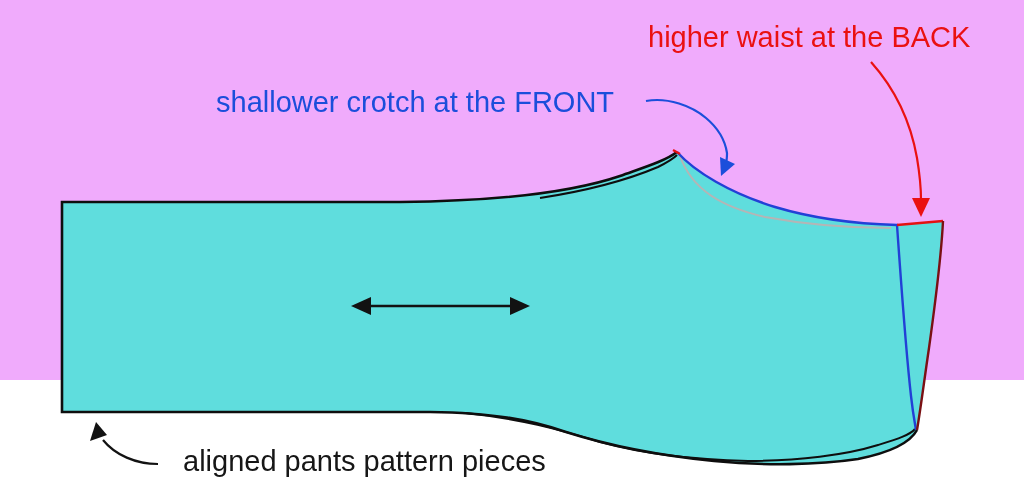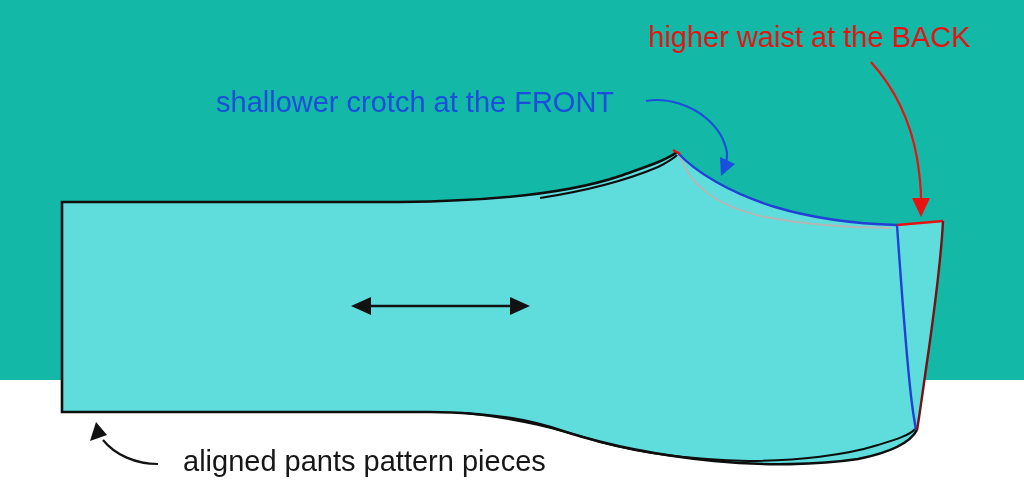--- a/index.html
+++ b/index.html
@@ -7,21 +7,21 @@
     padding: 0;
     background: #ffffff;
     width: 1024px;
     height: 500px;
     overflow: hidden;
   }
   .stage {
     position: relative;
     width: 1024px;
     height: 380px;
-    background: #14b8a6;
+    background: #f0abfc;
   }
   svg text.label {
     font-family: "Liberation Sans", sans-serif;
     font-size: 29px;
     font-weight: 400;
   }
 </style>
 </head>
 <body>
 

